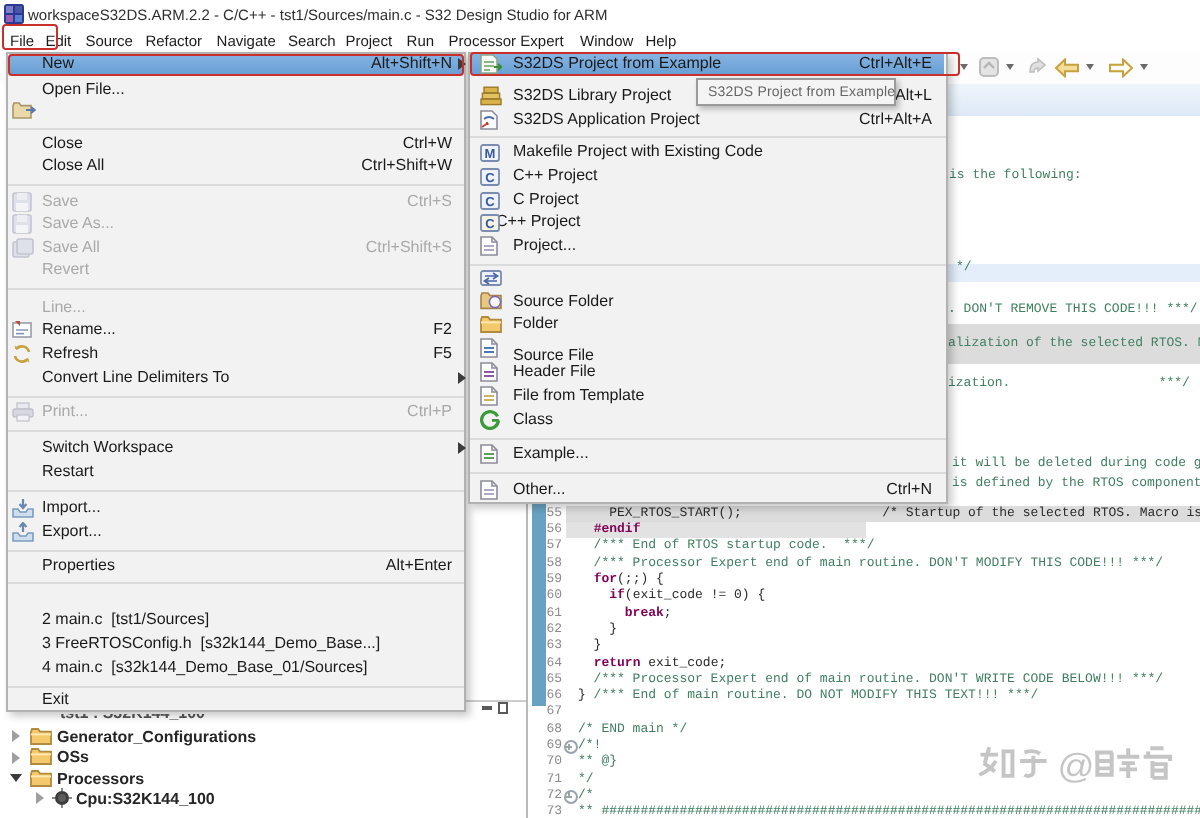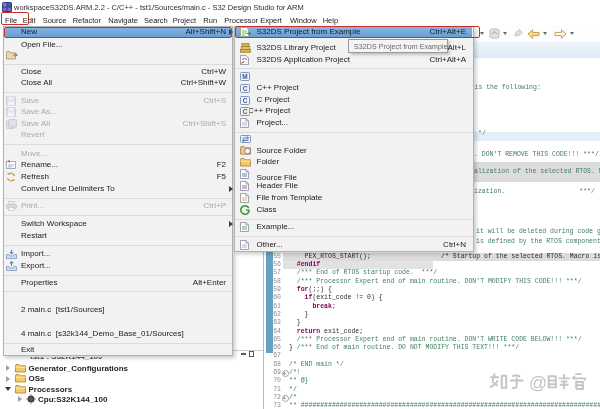--- a/index.html
+++ b/index.html
@@ -181,21 +181,21 @@
 <rect x="2" y="5.5" width="6" height="4" fill="#f3f4f8"></rect>
 </svg>
 <div class="mi dis" style="top:118.5px">Save All</div>
 <div class="sc dis" style="top:118.5px;right:374px">Ctrl+Shift+S</div>
 <svg class="icon" style="left:5.5px;top:118.5px" width="11" height="10" viewBox="0 0 11 10">
 <rect x="0.5" y="2" width="8" height="7.5" rx="1" fill="#dfe1ea" stroke="#c2c4d0" stroke-width="0.8"></rect>
 <rect x="2.5" y="0.5" width="8" height="7.5" rx="1" fill="#dfe1ea" stroke="#c2c4d0" stroke-width="0.8"></rect>
 </svg>
 <div class="mi dis" style="top:130px">Revert</div>
 <div class="sep" style="left:4px;width:228px;top:144px"></div>
-<div class="mi dis" style="top:148.5px">Move...</div>
+<div class="mi dis" style="top:148.5px">Line...</div>
 <div class="mi" style="top:160px">Rename...</div>
 <div class="sc" style="top:160px;right:374px">F2</div>
 <svg class="icon" style="left:5.5px;top:160px" width="10" height="10" viewBox="0 0 10 10">
 <rect x="0.5" y="1.5" width="9" height="7" fill="#fff" stroke="#9a9aa8" stroke-width="0.8"></rect>
 <path d="M1.5 0.5 L4 0.5 L4 3 Z" fill="#b84a3a"></path>
 <path d="M2 5 L8 5 M2 6.8 L6 6.8" stroke="#8898b8" stroke-width="0.8"></path>
 </svg>
 <div class="mi" style="top:172px">Refresh</div>
 <div class="sc" style="top:172px;right:374px">F5</div>
 <svg class="icon" style="left:5.5px;top:172px" width="10" height="10" viewBox="0 0 10 10">
@@ -226,20 +226,21 @@
 <div class="mi" style="top:261px">Export...</div>
 <svg class="icon" style="left:5.5px;top:261px" width="11" height="10" viewBox="0 0 11 10">
 <path d="M0.5 5.5 L3 5.5 L4 7 L7 7 L8 5.5 L10.5 5.5 L10.5 9.5 L0.5 9.5 Z" fill="#cfdeed" stroke="#7d9cbd" stroke-width="0.8"></path>
 <path d="M5.5 5 L5.5 1 M3.8 2.5 L5.5 0.5 L7.2 2.5" fill="none" stroke="#6888b0" stroke-width="1.1"></path>
 </svg>
 <div class="sep" style="left:4px;width:228px;top:274.5px"></div>
 <div class="mi" style="top:277.5px">Properties</div>
 <div class="sc" style="top:277.5px;right:374px">Alt+Enter</div>
 <div class="sep" style="left:4px;width:228px;top:291px"></div>
 <div class="mi" style="top:304.5px">2 main.c&nbsp;&nbsp;[tst1/Sources]</div>
+<div class="mi" style="top:317px">3 FreeRTOSConfig.h&nbsp;&nbsp;[s32k144_Demo_Base...]</div>
 <div class="mi" style="top:329px">4 main.c&nbsp;&nbsp;[s32k144_Demo_Base_01/Sources]</div>
 <div class="sep" style="left:4px;width:228px;top:343px"></div>
 <div class="mi" style="top:345px">Exit</div>
 <div class="menu" style="left:234px;top:26px;width:240px;height:225.5px"></div>
 <div class="sel" style="left:236px;top:27px;width:236px;height:10px"></div>
 <div class="smi" style="left:256.5px;top:26.5px">S32DS Project from Example</div>
 <div class="ssc" style="top:26.5px;right:134px">Ctrl+Alt+E</div>
 <svg class="icon" style="left:239.5px;top:26.5px" width="11" height="10" viewBox="0 0 11 10">
 <path d="M0.5 0.5 L6.5 0.5 L8.5 2.5 L8.5 9.5 L0.5 9.5 Z" fill="#f4faf2" stroke="#8aa88a" stroke-width="0.8"></path>
 <path d="M2 4 L7 4 M2 6 L7 6 M2 8 L5 8" stroke="#6aa06a" stroke-width="0.8"></path>
@@ -253,20 +254,21 @@
 <rect x="2" y="0.6" width="7" height="2.8" fill="#d9b24a" stroke="#9a7a28" stroke-width="0.7"></rect>
 </svg>
 <div class="smi" style="left:256.5px;top:54.5px">S32DS Application Project</div>
 <div class="ssc" style="top:54.5px;right:134px">Ctrl+Alt+A</div>
 <svg class="icon" style="left:239.5px;top:54.5px" width="11" height="10" viewBox="0 0 11 10">
 <path d="M0.5 0.5 L6 0.5 L8.5 3 L8.5 9.5 L0.5 9.5 Z" fill="#fdfdfd" stroke="#8c8c9a" stroke-width="0.8"></path>
 <path d="M2 4.5 Q4.5 2.5 7 4.5" fill="none" stroke="#4a6ab0" stroke-width="0.9"></path>
 <path d="M1 8.5 L4 6.5 M4 6.5 L3 6.4 M4 6.5 L3.7 7.5" stroke="#c04030" stroke-width="0.9" fill="none"></path>
 </svg>
 <div class="sep" style="left:235px;width:238px;top:67.5px"></div>
+<div class="smi" style="left:256.5px;top:70.5px">Makefile Project with Existing Code</div>
 <svg class="icon" style="left:239.5px;top:70.5px" width="10" height="10" viewBox="0 0 10 10">
 <rect x="0.5" y="1.5" width="9" height="8" rx="1" fill="#eef2fa" stroke="#7a8db0" stroke-width="0.9"></rect>
 <text x="5" y="8" font-size="6.5" font-weight="bold" fill="#3858a0" text-anchor="middle" font-family="Liberation Sans">M</text>
 </svg>
 <div class="smi" style="left:256.5px;top:82.5px">C++ Project</div>
 <svg class="icon" style="left:239.5px;top:82.5px" width="10" height="10" viewBox="0 0 10 10">
 <rect x="0.5" y="1.5" width="9" height="8" rx="1" fill="#eef2fa" stroke="#7a8db0" stroke-width="0.9"></rect>
 <text x="5" y="8" font-size="6.5" font-weight="bold" fill="#3858a0" text-anchor="middle" font-family="Liberation Sans">C</text>
 </svg>
 <div class="smi" style="left:256.5px;top:94.5px">C Project</div>

